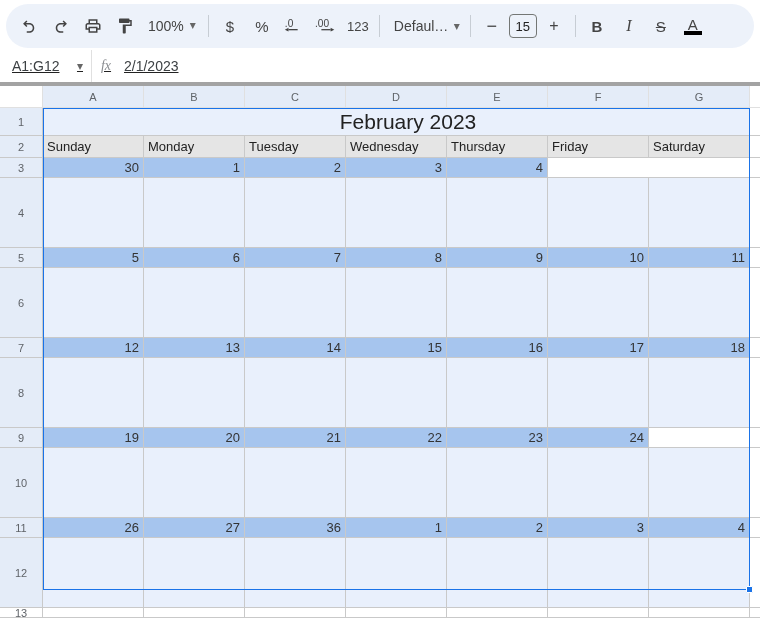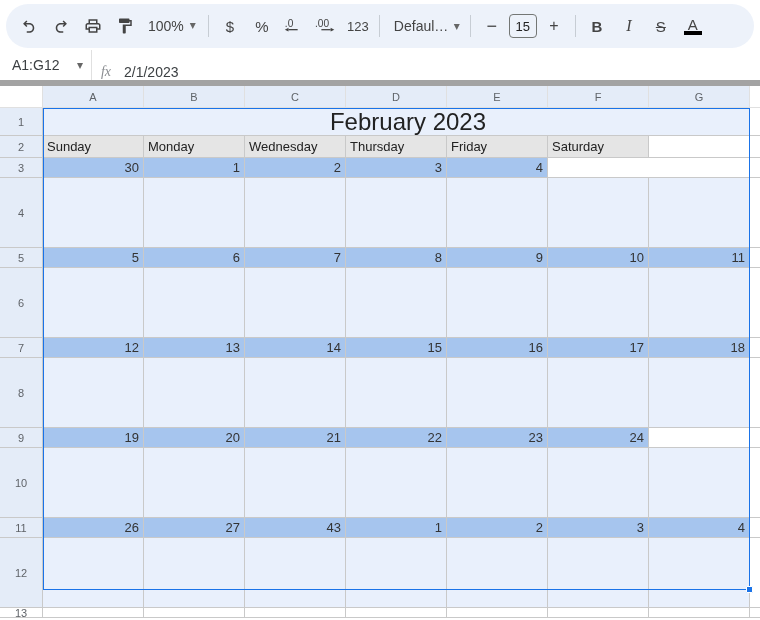--- a/index.html
+++ b/index.html
@@ -15,37 +15,37 @@
 .fontname { font-size: 14px; color: #444; width: 60px; overflow: hidden; white-space: nowrap; text-overflow: ellipsis; }
 .fontsize-box { border: 1px solid #747775; border-radius: 4px; width: 28px; height: 24px; display: flex; align-items: center; justify-content: center; font-size: 13px; }
 .bold { font-weight: bold; font-size: 15px; }
 .italic { font-style: italic; font-family: serif; font-size: 16px; }
 .strike { text-decoration: line-through; font-size: 15px; }
 .textcolor { display: flex; flex-direction: column; align-items: center; }
 .textcolor .A { font-size: 15px; line-height: 13px; }
 .textcolor .bar { width: 18px; height: 4px; background: #000; }
 
 
-.fbar { display: flex; align-items: flex-end; height: 36px; border-bottom: 6px solid #a3a3a3; }
+.fbar { display: flex; align-items: center; height: 36px; border-bottom: 4px solid #a3a3a3; text-decoration: underline; }
 .namebox { width: 92px; display: flex; align-items: center; justify-content: space-between; padding: 0 8px 0 12px; border-right: 1px solid #e0e0e0; height: 100%; color: #3c4043; font-size: 14px; }
 .fx { width: 28px; text-align: center; color: #8a8d91; font-style: italic; font-family: serif; font-size: 14px; }
 .fval { flex: 1; padding: 0 4px; font-size: 14px; color: #3c4043; }
 
 
 .grid { position: relative; user-select: none; }
 .colhead { display: flex; height: 22px; background: #fff; border-bottom: 1px solid #e0e0e0; }
 .corner { width: 43px; border-right: 1px solid #e0e0e0; background: #fff; }
 .ch { flex: 0 0 101px; text-align: center; font-size: 11px; color: #5f6368; border-right: 1px solid #e0e0e0; line-height: 22px; background: #e4ecf8; }
 
 .row { display: flex; border-bottom: 1px solid #c9c9c9; }
 .rh { width: 43px; flex: 0 0 43px; text-align: center; font-size: 11px; color: #5f6368; border-right: 1px solid #c9c9c9; display: flex; align-items: center; justify-content: center; background: #e4ecf8; }
 .cell { flex: 0 0 101px; border-right: 1px solid #c9c9c9; background: #e9f0fc; padding: 2px 4px; font-size: 13px; color: #333; display: flex; align-items: flex-start; }
 
 .row-title { height: 28px; }
-.title-span { flex: 0 0 707px; border-right: 1px solid #c9c9c9; background: #e9f0fc; display: flex; align-items: center; justify-content: center; font-size: 24px; color: #222; padding-left: 24px; }
+.title-span { flex: 0 0 707px; border-right: 1px solid #c9c9c9; background: #e9f0fc; display: flex; align-items: center; justify-content: center; font-size: 21px; color: #222; padding-left: 24px; }
 
 .row-dh { height: 22px; }
 .row-dh .cell { background: #e5e5e5; font-size: 13px; color: #222; align-items: center; }
 
 .row-date { height: 20px; }
 .row-date .cell { background: #a6c5ee; justify-content: flex-end; font-size: 13px; align-items: center; padding: 0 4px; }
 
 .row-body { height: 70px; }
 .row-body .cell { background: #e9f0fc; }
 
@@ -163,20 +163,21 @@
 
   <div class="row row-title">
     <div class="rh">1</div>
     <div class="title-span">February 2023</div>
   </div>
 
   <div class="row row-dh">
     <div class="rh">2</div>
     <div class="cell">Sunday</div>
     <div class="cell">Monday</div>
+    <div class="cell">Tuesday</div>
     <div class="cell">Wednesday</div>
     <div class="cell">Thursday</div>
     <div class="cell">Friday</div>
     <div class="cell">Saturday</div>
   </div>
 
   <div class="row row-date">
     <div class="rh">3</div>
     <div class="cell">30</div>
     <div class="cell">1</div>
@@ -254,21 +255,21 @@
       <div class="cell"></div>
       <div class="cell"></div>
       <div class="cell"></div>
       <div class="cell"></div>
   </div>
 
   <div class="row row-date">
     <div class="rh">11</div>
     <div class="cell">26</div>
     <div class="cell">27</div>
-    <div class="cell">43</div>
+    <div class="cell">36</div>
     <div class="cell">1</div>
     <div class="cell">2</div>
     <div class="cell">3</div>
     <div class="cell">4</div>
   </div>
   <div class="row row-body">
     <div class="rh">12</div>
     <div class="cell"></div>
       <div class="cell"></div>
       <div class="cell"></div>

